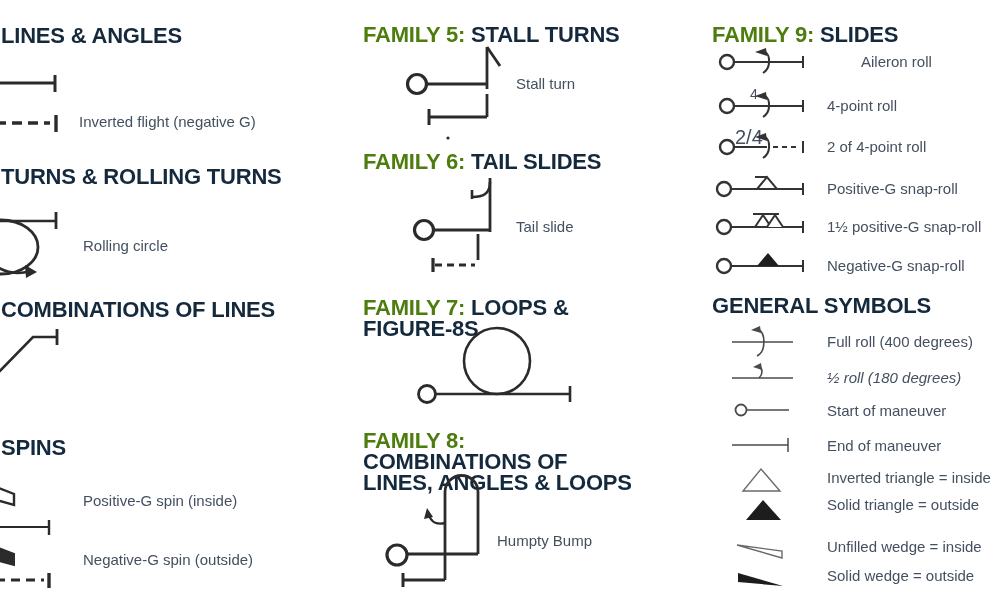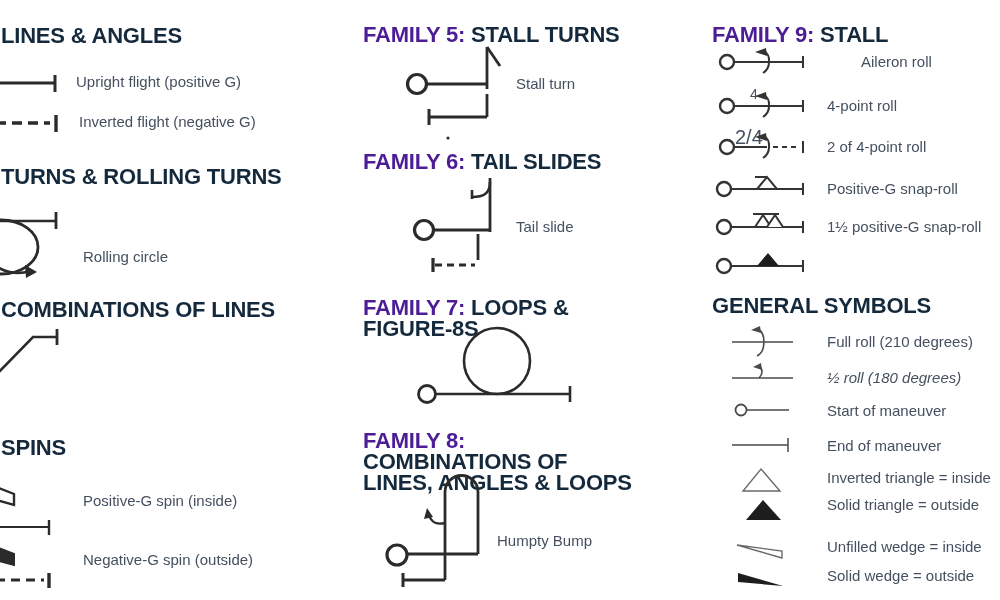--- a/index.html
+++ b/index.html
@@ -5,59 +5,58 @@
   html,body{margin:0;padding:0;background:#ffffff;}
   #canvas{
     position:relative;width:1000px;height:600px;overflow:hidden;background:#ffffff;
     font-family:"Liberation Sans",sans-serif;
   }
   .abs{position:absolute;}
   .h{
     font-weight:bold;font-size:22px;letter-spacing:-0.2px;line-height:21px;
     color:#15293d;white-space:nowrap;
   }
-  .h .red{color:#4c1d95;}
+  .h .red{color:#4d7c0f;}
   .h.wrap{white-space:normal;}
   .lbl{
     font-size:15px;color:#44505f;line-height:18px;white-space:nowrap;
   }
   .sup{
     font-size:14px;color:#44505f;white-space:nowrap;
   }
   svg{display:block;overflow:visible;}
 </style>
 </head>
 <body>
 
 <div id="canvas">
 
   <div class="abs h" style="left:1px;top:25px;">LINES &amp; ANGLES</div>
 
   <svg class="abs" style="left:0;top:69px;" width="70" height="30">
     <line x1="-4" y1="14" x2="54" y2="14" stroke="#2b2b2b" stroke-width="2.8"></line>
     <line x1="55" y1="6" x2="55" y2="23" stroke="#2b2b2b" stroke-width="3"></line>
   </svg>
-  <div class="abs lbl" style="left:76px;top:73px;">Upright flight (positive G)</div>
 
   <svg class="abs" style="left:0;top:109px;" width="70" height="30">
     <line x1="-4" y1="14" x2="50" y2="14" stroke="#2b2b2b" stroke-width="3.4" stroke-dasharray="10 6"></line>
     <line x1="56" y1="6" x2="56" y2="23" stroke="#2b2b2b" stroke-width="3.4"></line>
   </svg>
   <div class="abs h" style="left:1px;top:166px;">TURNS &amp; ROLLING TURNS</div>
 
   <div class="abs lbl" style="left:79px;top:113px;">Inverted flight (negative G)</div>
 
   <svg class="abs" style="left:0;top:203px;" width="115" height="85">
     <line x1="-4" y1="18" x2="55" y2="18" stroke="#2b2b2b" stroke-width="2.6"></line>
     <line x1="56" y1="9" x2="56" y2="26" stroke="#2b2b2b" stroke-width="2.8"></line>
     <ellipse cx="1" cy="44" rx="37" ry="27" fill="none" stroke="#2b2b2b" stroke-width="2.8"></ellipse>
     <path d="M -6 62 Q 12 74 30 68" fill="none" stroke="#2b2b2b" stroke-width="2.6"></path>
     <polygon points="37,69 25,62 26,75" fill="#2b2b2b"></polygon>
   </svg>
-  <div class="abs lbl" style="left:83px;top:248px;text-align:center;">Rolling circle</div>
+  <div class="abs lbl" style="left:83px;top:237px;text-align:center;">Rolling circle</div>
 
   <div class="abs h" style="left:1px;top:299px;">COMBINATIONS OF LINES</div>
 
   <svg class="abs" style="left:0;top:325px;" width="80" height="60">
     <path d="M -4 50 L 33 12 L 57 12" fill="none" stroke="#2b2b2b" stroke-width="2.6"></path>
     <line x1="57" y1="4" x2="57" y2="20" stroke="#2b2b2b" stroke-width="2.8"></line>
   </svg>
 
   <div class="abs h" style="left:1px;top:437px;">SPINS</div>
 
@@ -134,21 +133,21 @@
     <path d="M 60 22 A 16.5 16.5 0 0 1 93 22" fill="none" stroke="#2b2b2b" stroke-width="2.8"></path>
     <path d="M 60 53 C 52 55 46 52 44 45" fill="none" stroke="#2b2b2b" stroke-width="2.4"></path>
     <polygon points="42,38 48,47 39,49" fill="#2b2b2b"></polygon>
     <line x1="18" y1="110" x2="60" y2="110" stroke="#2b2b2b" stroke-width="2.8"></line>
     <line x1="18" y1="103" x2="18" y2="117" stroke="#2b2b2b" stroke-width="3"></line>
   </svg>
   <div class="abs lbl" style="left:497px;top:532px;">Humpty Bump</div>
 
   <div class="abs h" style="left:712px;top:24px;">
     <span class="red">FAMILY 9: </span>
-    <span>STALL</span>
+    <span>SLIDES</span>
   </div>
 
   <svg class="abs" style="left:715px;top:47px;" width="95" height="30">
     <circle cx="12" cy="15" r="7" fill="none" stroke="#333" stroke-width="2.4"></circle>
     <line x1="19" y1="15" x2="88" y2="15" stroke="#333" stroke-width="1.8"></line>
     <path d="M 48 26 C 56 21 56 8 49 4" fill="none" stroke="#333" stroke-width="2"></path>
     <polygon points="40,5 51,1 52,9" fill="#333"></polygon>
     <line x1="88" y1="9" x2="88" y2="21" stroke="#333" stroke-width="2"></line>
   </svg>
   <div class="abs lbl" style="left:861px;top:53px;">Aileron roll</div>
@@ -192,29 +191,30 @@
     <line x1="88" y1="9" x2="88" y2="21" stroke="#333" stroke-width="2"></line>
   </svg>
   <div class="abs lbl" style="left:827px;top:218px;">1½ positive-G snap-roll</div>
 
   <svg class="abs" style="left:715px;top:251px;" width="95" height="30">
     <line x1="16" y1="15" x2="88" y2="15" stroke="#333" stroke-width="1.8"></line>
     <circle cx="9" cy="15" r="7" fill="none" stroke="#333" stroke-width="2.4"></circle>
     <polygon points="42,15 64,15 53,2" fill="#1d1d1d"></polygon>
     <line x1="88" y1="9" x2="88" y2="21" stroke="#333" stroke-width="2"></line>
   </svg>
+  <div class="abs lbl" style="left:827px;top:257px;">Negative-G snap-roll</div>
 
   <div class="abs h" style="left:712px;top:295px;">GENERAL SYMBOLS</div>
 
   <svg class="abs" style="left:717px;top:327px;" width="90" height="32">
     <line x1="15" y1="15" x2="76" y2="15" stroke="#4a4a4a" stroke-width="1.5"></line>
     <path d="M 40 29 C 49 25 49 6 41 2" fill="none" stroke="#4a4a4a" stroke-width="1.6"></path>
     <polygon points="34,3 43,-1 44,6" fill="#4a4a4a"></polygon>
   </svg>
-  <div class="abs lbl" style="left:827px;top:333px;">Full roll (210 degrees)</div>
+  <div class="abs lbl" style="left:827px;top:333px;">Full roll (400 degrees)</div>
 
   <svg class="abs" style="left:717px;top:363px;" width="90" height="32">
     <line x1="15" y1="15" x2="76" y2="15" stroke="#4a4a4a" stroke-width="1.5"></line>
     <path d="M 42 15 C 46 11 46 6 42 3" fill="none" stroke="#4a4a4a" stroke-width="1.6"></path>
     <polygon points="36,4 44,0 45,7" fill="#4a4a4a"></polygon>
   </svg>
   <div class="abs lbl" style="left:827px;top:369px;font-style:italic;">½ roll (180 degrees)</div>
 
   <svg class="abs" style="left:717px;top:398px;" width="90" height="25">
     <circle cx="24" cy="12" r="5.5" fill="none" stroke="#4a4a4a" stroke-width="1.8"></circle>

